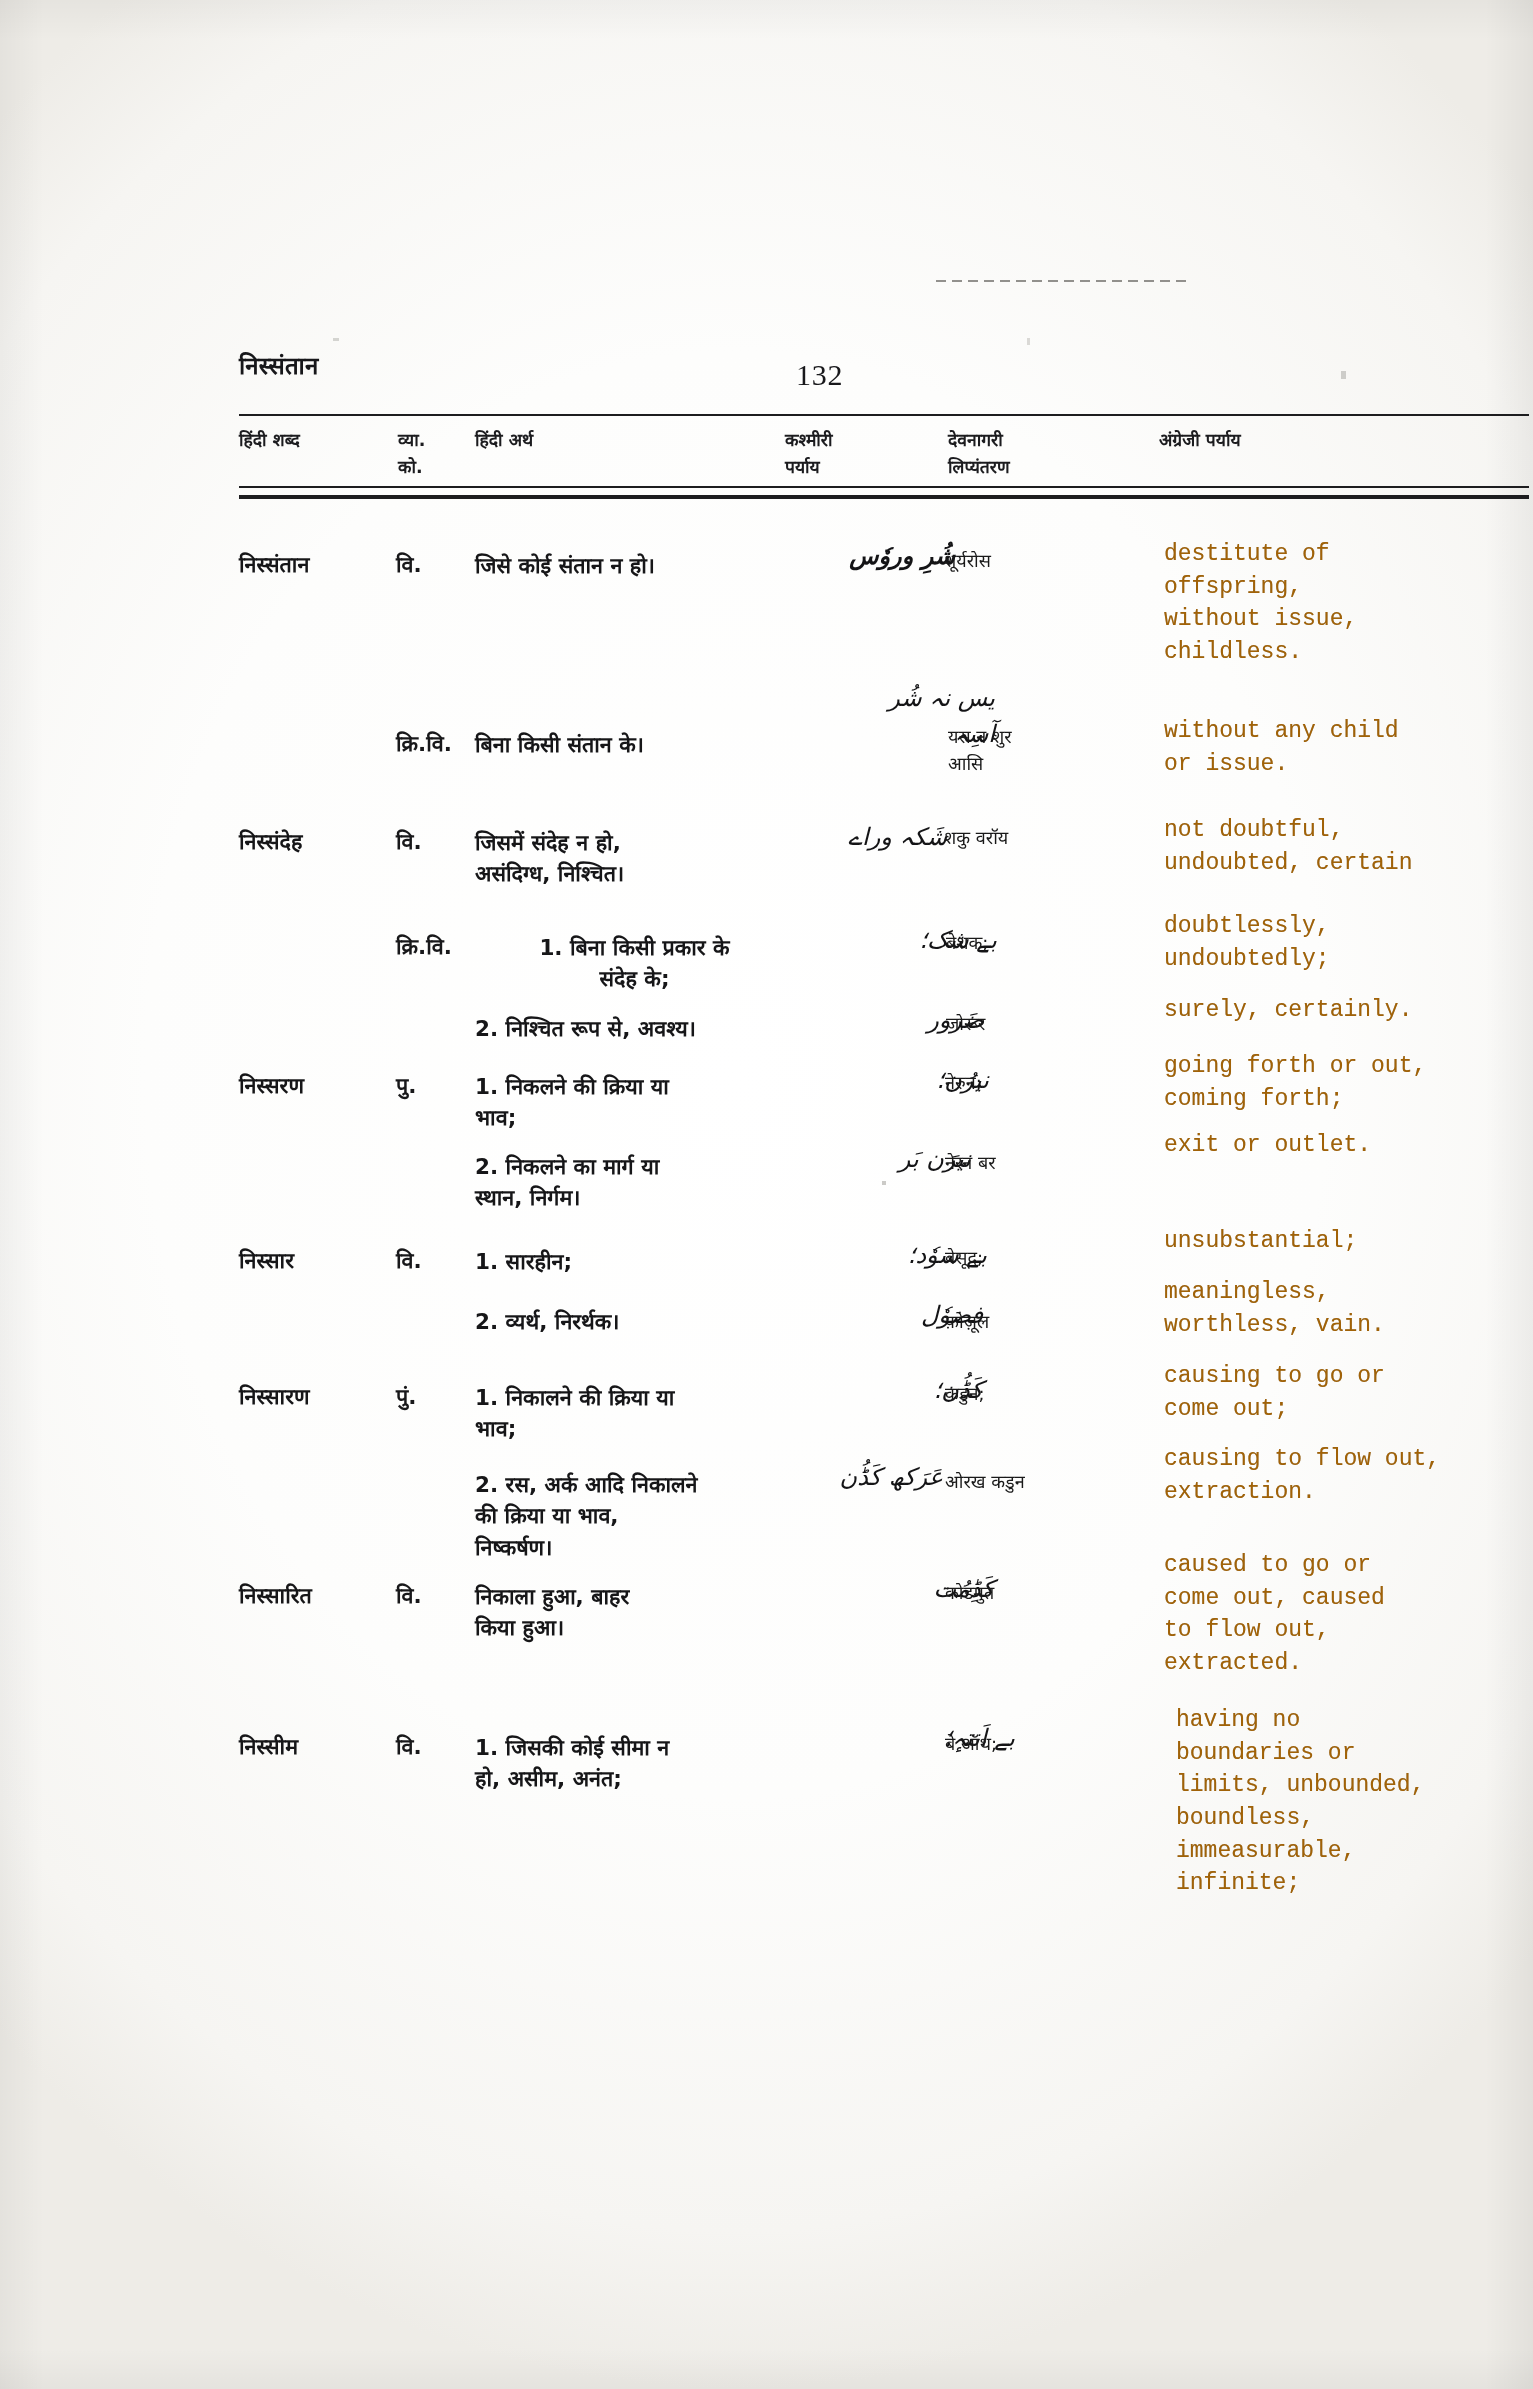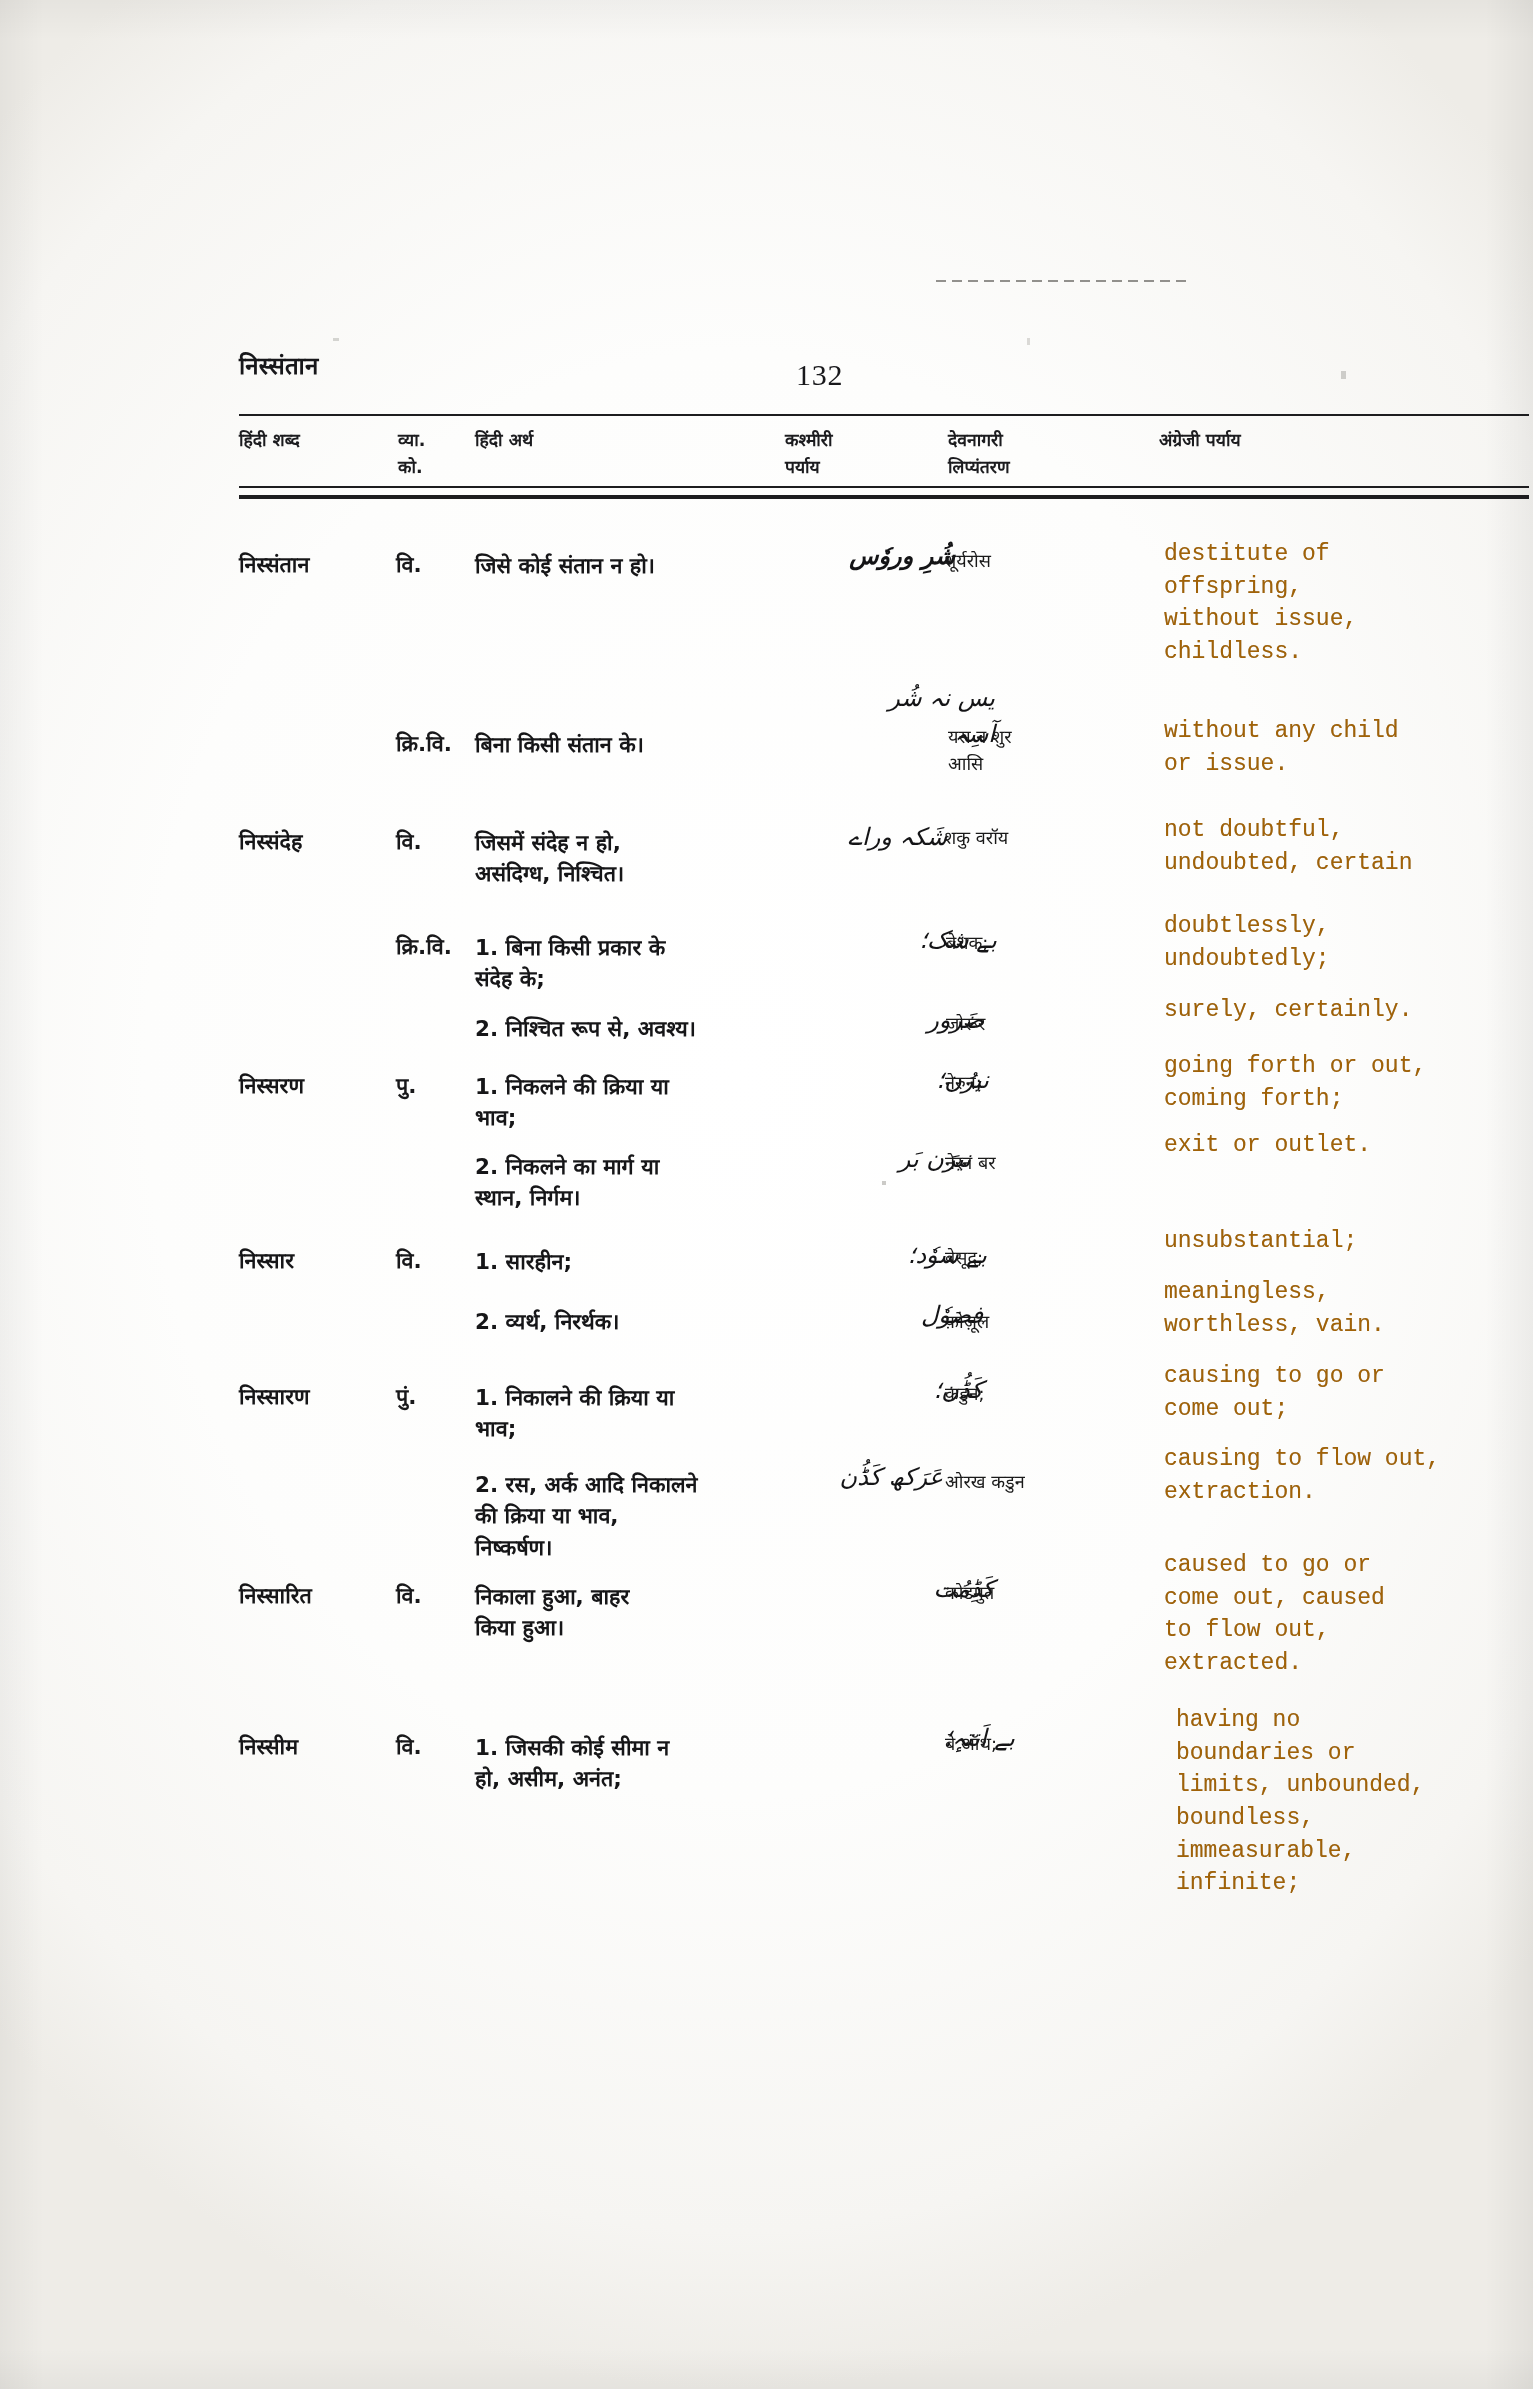--- a/index.html
+++ b/index.html
@@ -226,21 +226,21 @@
 or issue.</div>
       <div class="cell c-word" style="top:827px;">निस्संदेह</div>
       <div class="cell c-gram" style="top:827px;">वि.</div>
       <div class="cell c-mean" style="top:827px;">जिसमें संदेह न हो,
 असंदिग्ध, निश्चित।</div>
       <div class="cell c-kash" style="left:796px; top:819px;">شَکہ وراے</div>
       <div class="cell c-dev" style="left:944px; top:824px;">शकु वरॉय</div>
       <div class="cell c-eng" style="top:814px;">not doubtful,
 undoubted, certain</div>
       <div class="cell c-gram" style="top:932px;">क्रि.वि.</div>
-      <div class="cell c-mean" style="top:932px;">1. बिना किसी प्रकार के
+      <div class="cell c-mean" style="top:932px;text-align:center;">1. बिना किसी प्रकार के
       संदेह के;</div>
       <div class="cell c-kash" style="left:846px; top:922px;">بے شک؛</div>
       <div class="cell c-dev" style="left:946px; top:929px;">बेशक;</div>
       <div class="cell c-eng" style="top:910px;"> doubtlessly,
 undoubtedly;</div>
       <div class="cell c-mean" style="top:1013px;">2. निश्चित रूप से, अवश्य।</div>
       <div class="cell c-kash" style="left:833px; top:1002px;">ضَرور</div>
       <div class="cell c-dev" style="left:946px; top:1010px;">जोरूर</div>
       <div class="cell c-eng" style="top:994px;">surely, certainly.</div>
       <div class="cell c-word" style="top:1071px;">निस्सरण</div>

